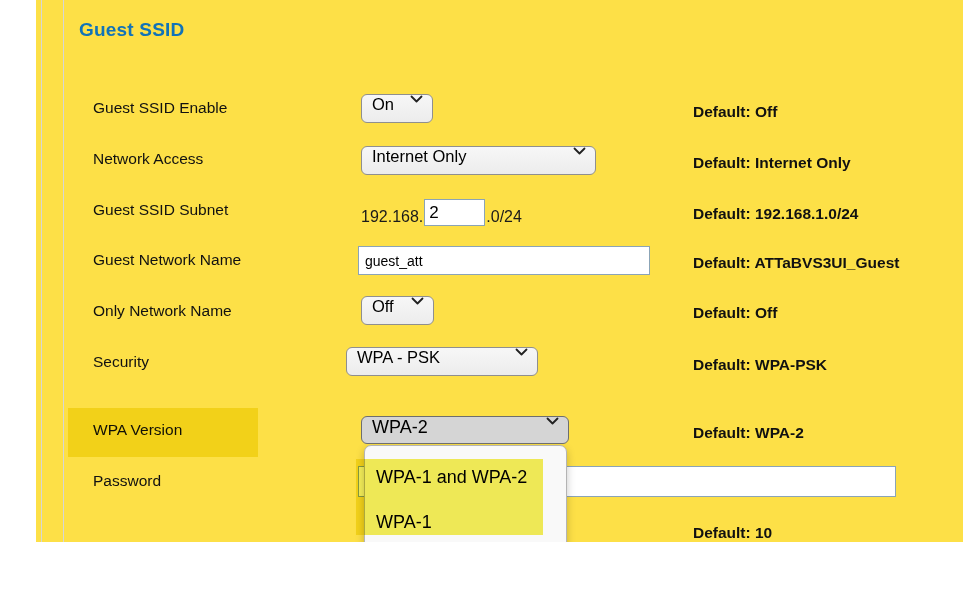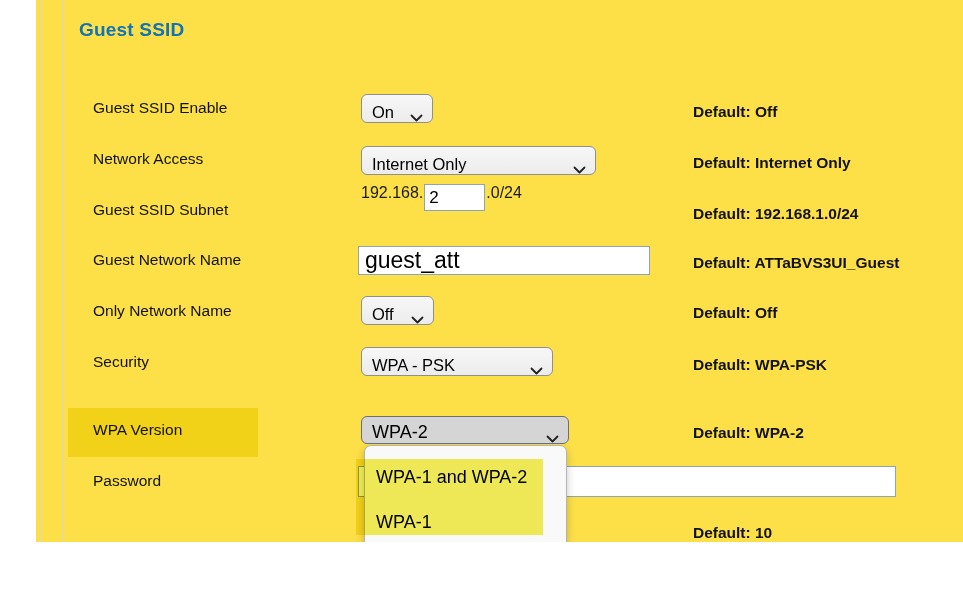--- a/index.html
+++ b/index.html
@@ -20,37 +20,37 @@
   }
   .row-default{
     position:absolute;left:657px;font-size:15.5px;font-weight:bold;color:#111;
     line-height:20px;white-space:nowrap;
   }
   
   .sel{
     position:absolute;height:29px;box-sizing:border-box;
     background:linear-gradient(#f7f7f7,#ececec);
     border:1px solid #8f8f8f;border-radius:6px;
-    display:flex;align-items:flex-end;justify-content:space-between;
+    display:flex;align-items:flex-start;justify-content:space-between;
     padding:0 9px 0 10px;font-size:16.5px;color:#000;cursor:default;
   }
   .sel.open{
     background:#d5d5d5;border-color:#6e6e6e;height:28px;font-size:18px;
   }
   .chev{display:flex;align-items:center;margin-left:10px;}
   
   .tx{
     position:absolute;box-sizing:border-box;background:#fff;
-    border:1px solid #8ba4b7;font-size:23px;padding:0 6px;
+    border:1px solid #8ba4b7;font-size:14px;padding:0 6px;
     font-family:"Liberation Sans","DejaVu Sans",sans-serif;color:#000;
   }
   
   .subnet{
-    position:absolute;left:325px;top:184px;height:30px;
-    display:flex;align-items:flex-start;font-size:16px;color:#1a1a1a;
+    position:absolute;left:325px;top:196px;height:30px;
+    display:flex;align-items:flex-end;font-size:16px;color:#1a1a1a;
   }
   .subnet input{
     box-sizing:border-box;width:61px;height:27px;margin:0 1px;
     border:1px solid #8ba4b7;font-size:17px;padding:0 4px;
     font-family:"Liberation Sans","DejaVu Sans",sans-serif;
   }
   
   .panel{
     position:absolute;left:328px;top:445px;width:203px;height:152px;
     box-sizing:border-box;background:#f9f9f9;
@@ -117,21 +117,21 @@
 
   <div class="sel" style="left:325px;top:296px;width:73px">
     <span>Off</span>
     <span class="chev">
       <svg width="13" height="8" viewBox="0 0 13 8">
           <path d="M1.5 1.5 L6.5 6.5 L11.5 1.5" fill="none" stroke="#222" stroke-width="1.8" stroke-linecap="round" stroke-linejoin="round"></path>
         </svg>
     </span>
   </div>
 
-  <div class="sel" style="left:325px;top:347px;width:192px">
+  <div class="sel" style="left:310px;top:347px;width:192px">
     <span>WPA - PSK</span>
     <span class="chev">
       <svg width="13" height="8" viewBox="0 0 13 8">
           <path d="M1.5 1.5 L6.5 6.5 L11.5 1.5" fill="none" stroke="#222" stroke-width="1.8" stroke-linecap="round" stroke-linejoin="round"></path>
         </svg>
     </span>
   </div>
 
   <input class="tx" style="left: 322px; top: 466px; width: 538px; height: 31px; z-index: 1;" value="">
 

